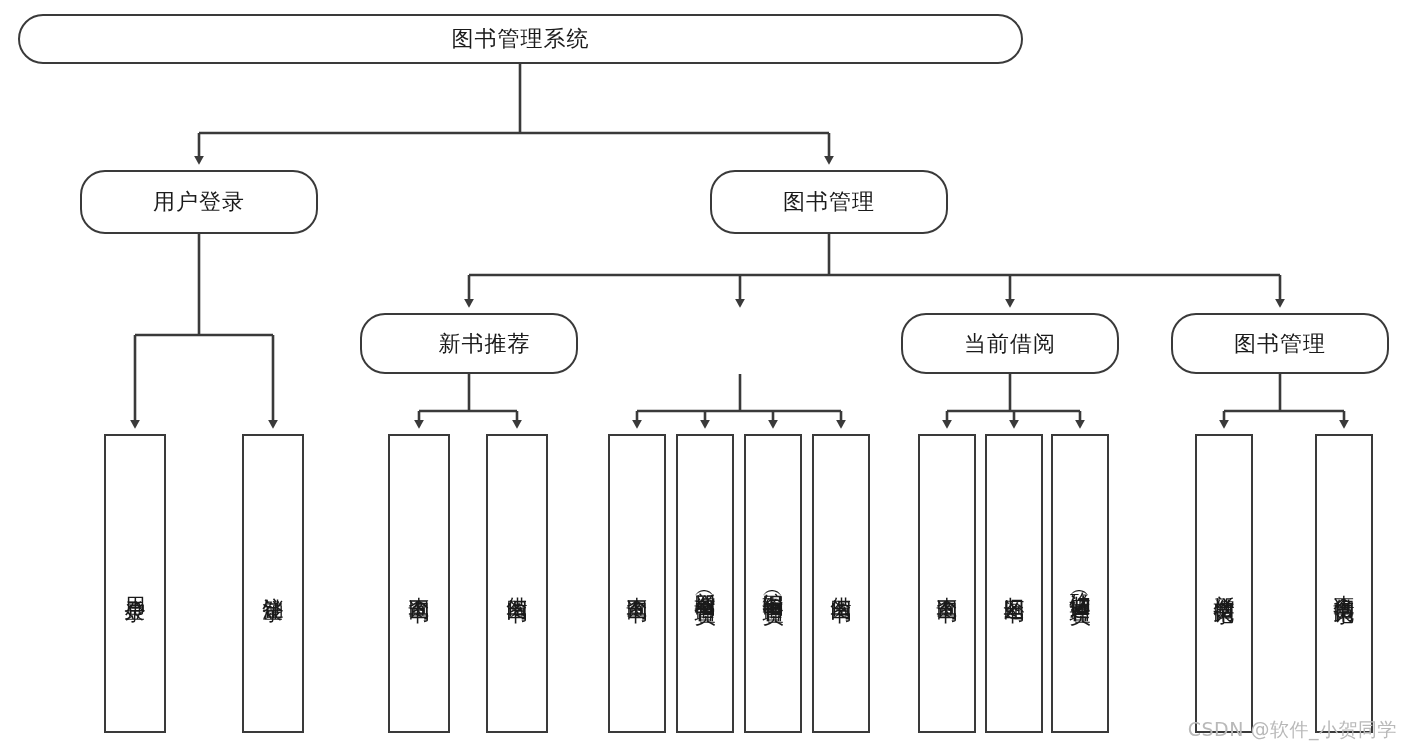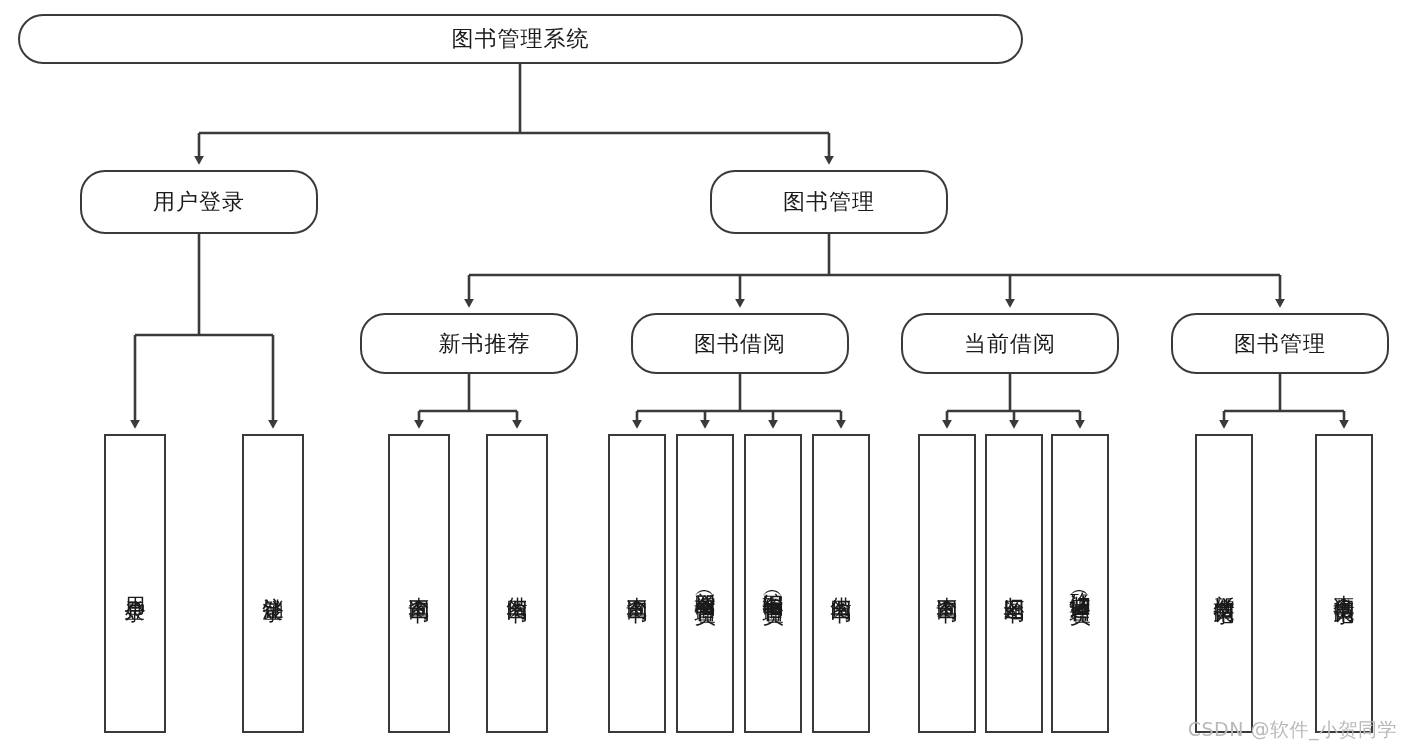--- a/index.html
+++ b/index.html
@@ -78,23 +78,20 @@
   <div class="node h" style="left: 80px; top: 170px; width: 238px; height: 64px; border-color: rgb(58, 58, 58); background: rgb(255, 255, 255); color: rgb(26, 26, 26);">
     <span class="htext">用户登录</span>
   </div>
   <div class="node h" style="left: 710px; top: 170px; width: 238px; height: 64px; border-color: rgb(58, 58, 58); background: rgb(255, 255, 255); color: rgb(26, 26, 26);">
     <span class="htext">图书管理</span>
   </div>
 
   <div class="node h" style="left: 360px; top: 313px; width: 218px; height: 61px; border-color: rgb(58, 58, 58); background: rgb(255, 255, 255); color: rgb(26, 26, 26); padding-left: 31px;">
     <span class="htext">新书推荐</span>
   </div>
-  <div class="node h" style="left: 631px; top: 313px; width: 218px; height: 61px; border-color: rgb(58, 58, 58); background: rgb(255, 255, 255); color: rgb(26, 26, 26);">
-    <span class="htext">图书借阅</span>
-  </div>
   <div class="node h" style="left: 901px; top: 313px; width: 218px; height: 61px; border-color: rgb(58, 58, 58); background: rgb(255, 255, 255); color: rgb(26, 26, 26);">
     <span class="htext">当前借阅</span>
   </div>
   <div class="node h" style="left: 1171px; top: 313px; width: 218px; height: 61px; border-color: rgb(58, 58, 58); background: rgb(255, 255, 255); color: rgb(26, 26, 26);">
     <span class="htext">图书管理</span>
   </div>
 
   <div class="node v" style="left: 104px; top: 434px; width: 62px; height: 299px; border-color: rgb(58, 58, 58); background: rgb(255, 255, 255); color: rgb(26, 26, 26);">
     <span class="vtext">用户登录</span>
   </div>

